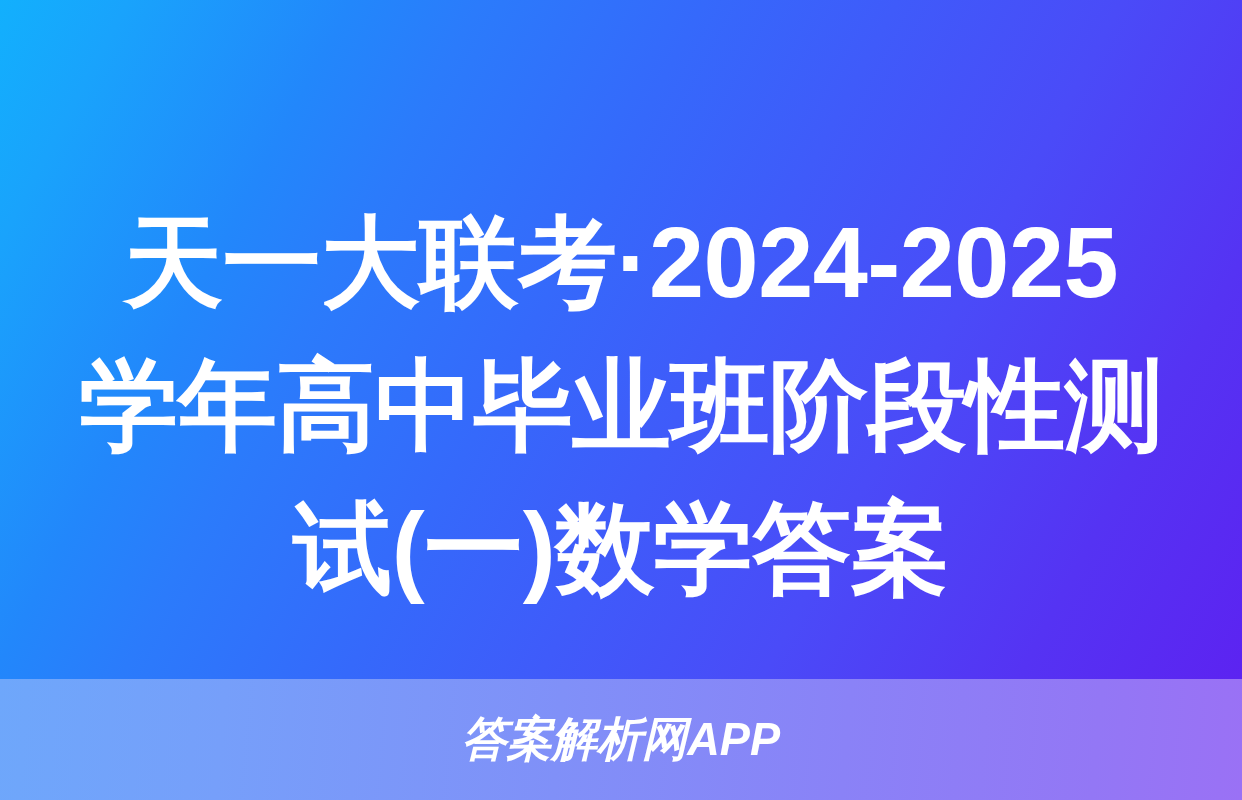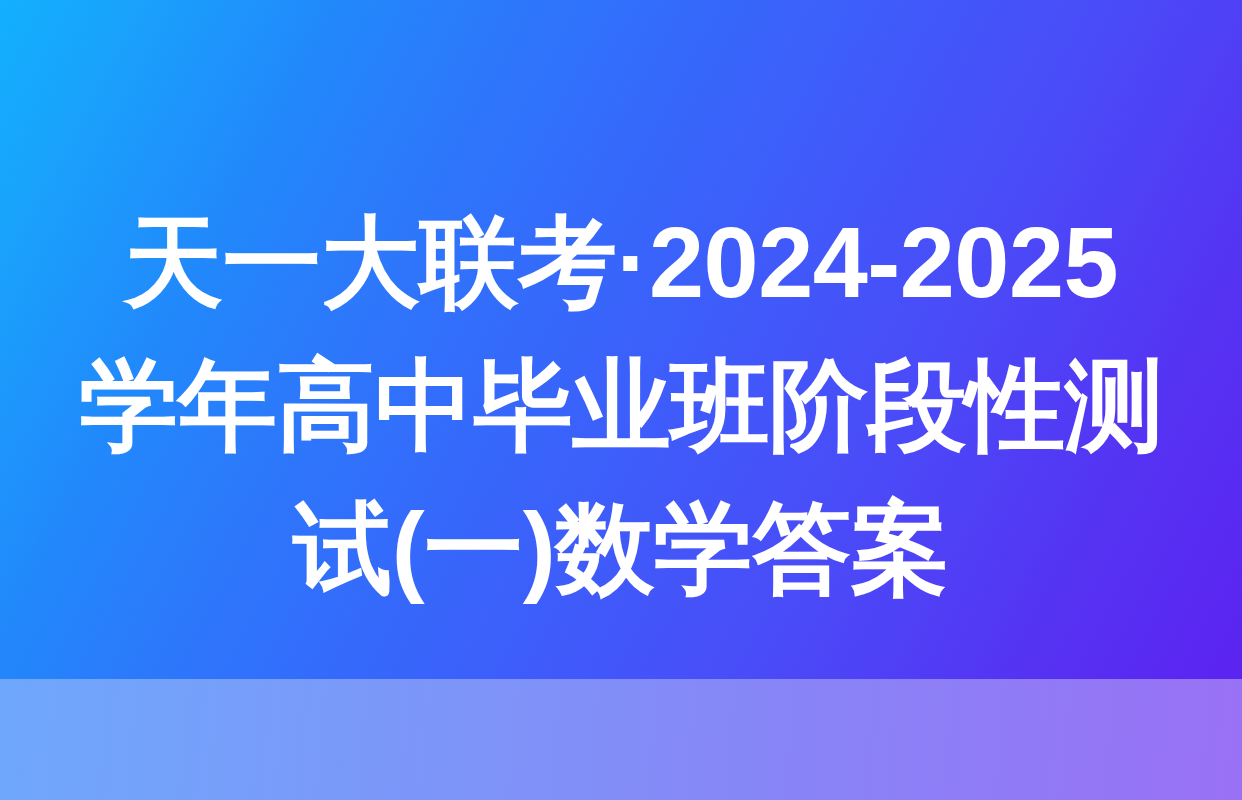--- a/index.html
+++ b/index.html
@@ -105,14 +105,17 @@
   <div class="hero-band"></div>
 
   <div class="footer-band"></div>
 
   <div class="title-block">
     <div class="title-line">天一大联考·2024-2025</div>
     <div class="title-line">学年高中毕业班阶段性测</div>
     <div class="title-line">试(一)数学答案</div>
   </div>
 
+  <div class="footer-text">
+    <span>答案解析网APP</span>
+  </div>
 
 </div>
 
 </body></html>

